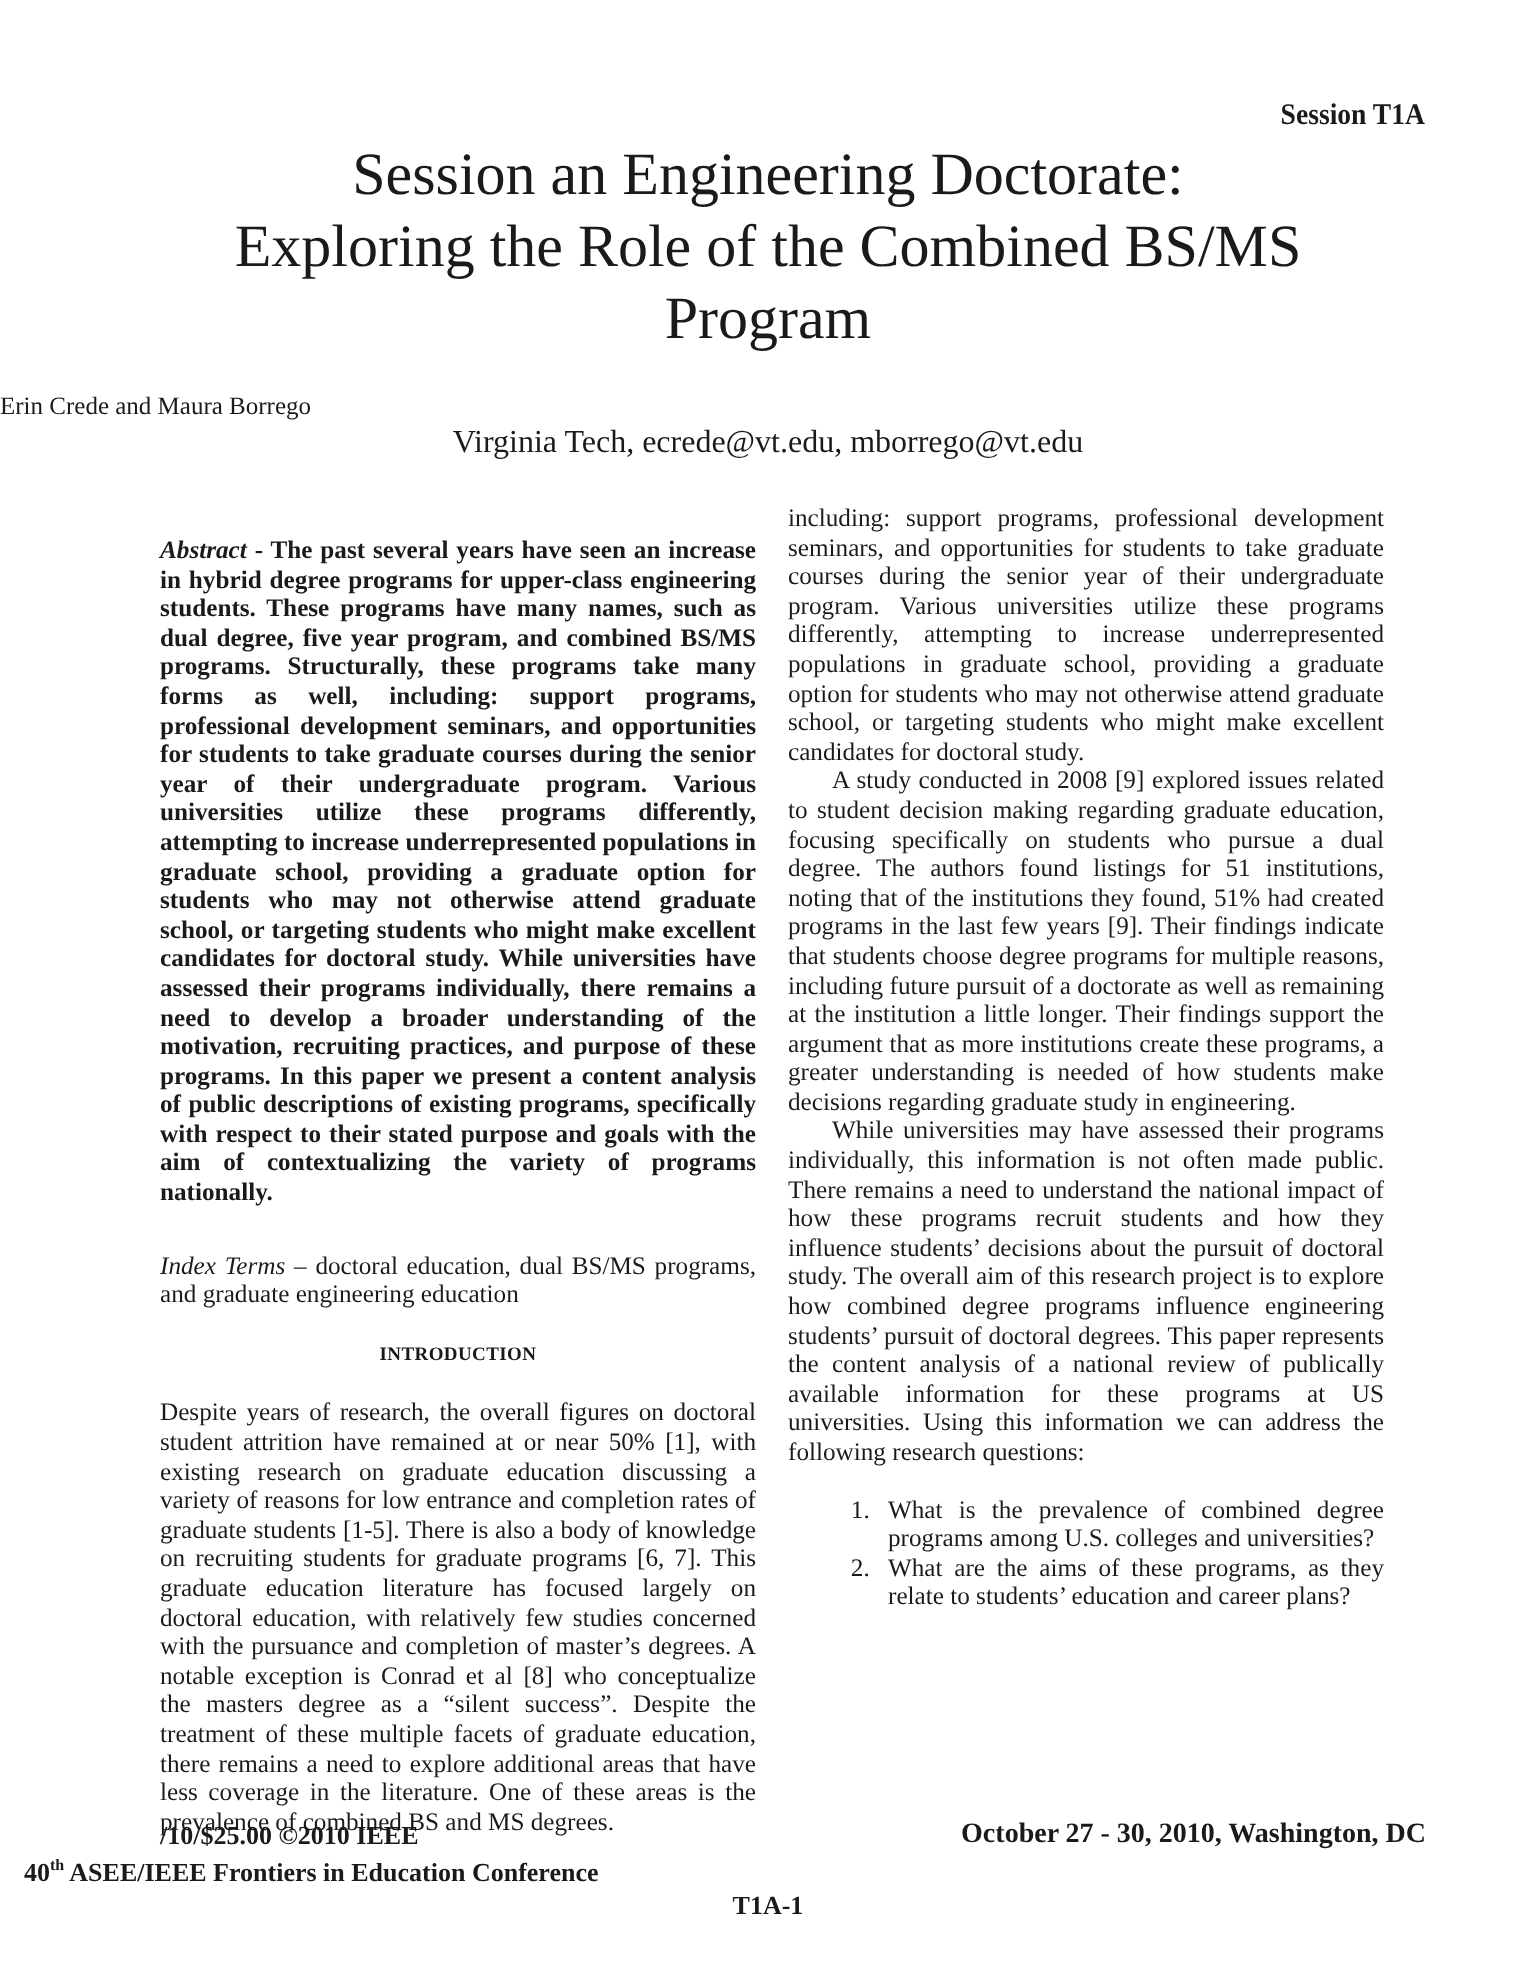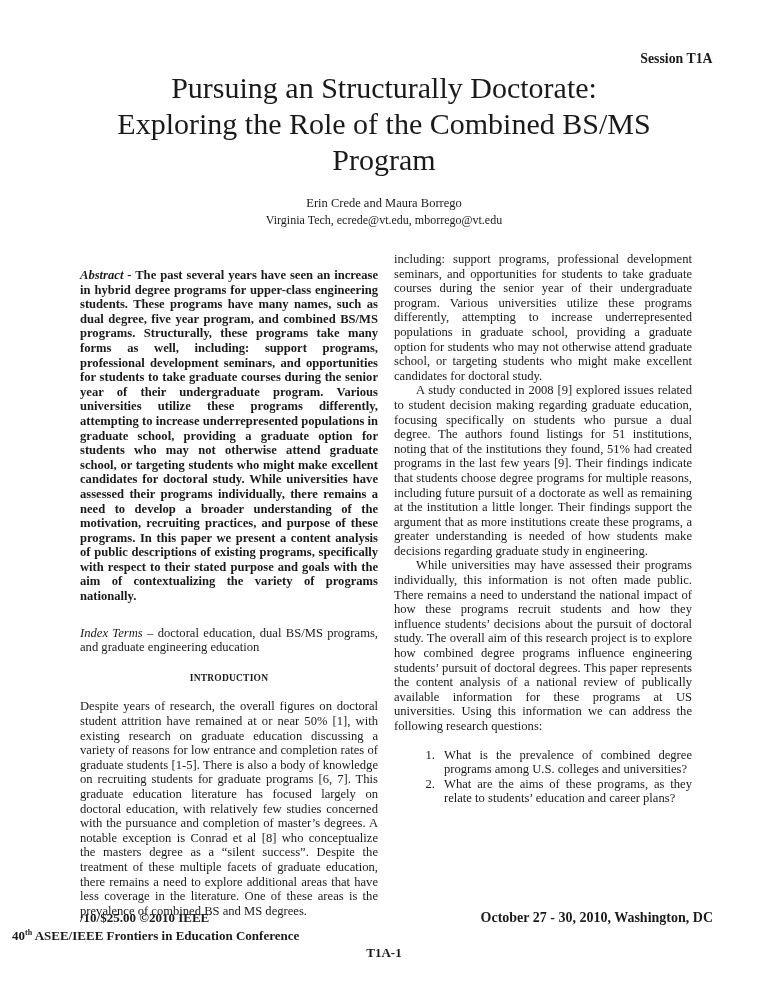--- a/index.html
+++ b/index.html
@@ -2,22 +2,22 @@
 <html><head>
 <meta charset="utf-8">
 <style>
   html, body { margin:0; padding:0; background:#ffffff; }
   body { width:768px; height:994px; position:relative; overflow:hidden;
          font-family:"Liberation Serif", "DejaVu Serif", serif; color:#1a1a1a; }
   .session { position:absolute; top:50px; right:55px; font-weight:bold; font-size:15px;
              font-family:"Liberation Serif", serif; transform:scaleX(0.92); transform-origin:right; }
   .title { position:absolute; top:70px; left:0; width:768px; text-align:center;
            font-size:30px; line-height:36px; font-weight:normal; margin:0; }
-  .authors { position:absolute; top:196px; left:0; width:768px; text-align:center; font-size:12.5px; }
-  .affil { position:absolute; top:213px; left:0; width:768px; text-align:center; font-size:12px; }
+  .authors { position:absolute; top:196px; left:0; width:768px; text-align:left; font-size:12.5px; }
+  .affil { position:absolute; top:213px; left:0; width:768px; text-align:center; font-size:16px; }
   .col { position:absolute; top:252px; width:298px; font-size:12.6px; line-height:14.6px;
          text-align:justify; }
   .col.left { left:80px;margin-top:16px; }
   .col.right { left:394px; }
   .col p { margin:0; }
   .abstract { font-weight:bold; }
   .abstract em { font-weight:normal; font-style:italic; }
   .abstract em.lbl { font-weight:bold; }
   .index { margin-top:22px !important; }
   .index em { font-style:italic; }
@@ -33,21 +33,21 @@
   .footer-conf sup { font-size:8px; }
   .footer-page { position:absolute; top:945px; left:0; width:768px; text-align:center;
                  font-weight:bold; font-size:13px; }
 </style>
 </head>
 <body>
 
 <div class="session">Session T1A</div>
 
 <h1 class="title">
-  <span>Pursuing an Structurally Doctorate:</span><br>
+  <span>Session an Engineering Doctorate:</span><br>
   <span>Exploring the Role of the Combined BS/MS</span><br>
   <span>Program</span>
 </h1>
 
 <div class="authors">Erin Crede and Maura Borrego</div>
 <div class="affil">Virginia Tech, ecrede@vt.edu, mborrego@vt.edu</div>
 
 <div class="col left">
   <p class="abstract"><em class="lbl">Abstract</em><span> - The past several years have seen an increase in hybrid degree programs for upper-class engineering students.  These programs have many names, such as dual degree, five year program, and combined BS/MS programs.  Structurally, these programs take many forms as well, including: support programs, professional development seminars, and opportunities for students to take graduate courses during the senior year of their undergraduate program.  Various universities utilize these programs differently, attempting to increase underrepresented populations in graduate school, providing a graduate option for students who may not otherwise attend graduate school, or targeting students who might make excellent candidates for doctoral study.  While universities have assessed their programs individually, there remains a need to develop a broader understanding of the motivation, recruiting practices, and purpose of these programs.  In this paper we present a content analysis of public descriptions of existing programs, specifically with respect to their stated purpose and goals with the aim of contextualizing the variety of programs nationally.</span></p>
   <p class="index"><em>Index Terms</em><span> – doctoral education, dual BS/MS programs, and graduate engineering education</span></p>

